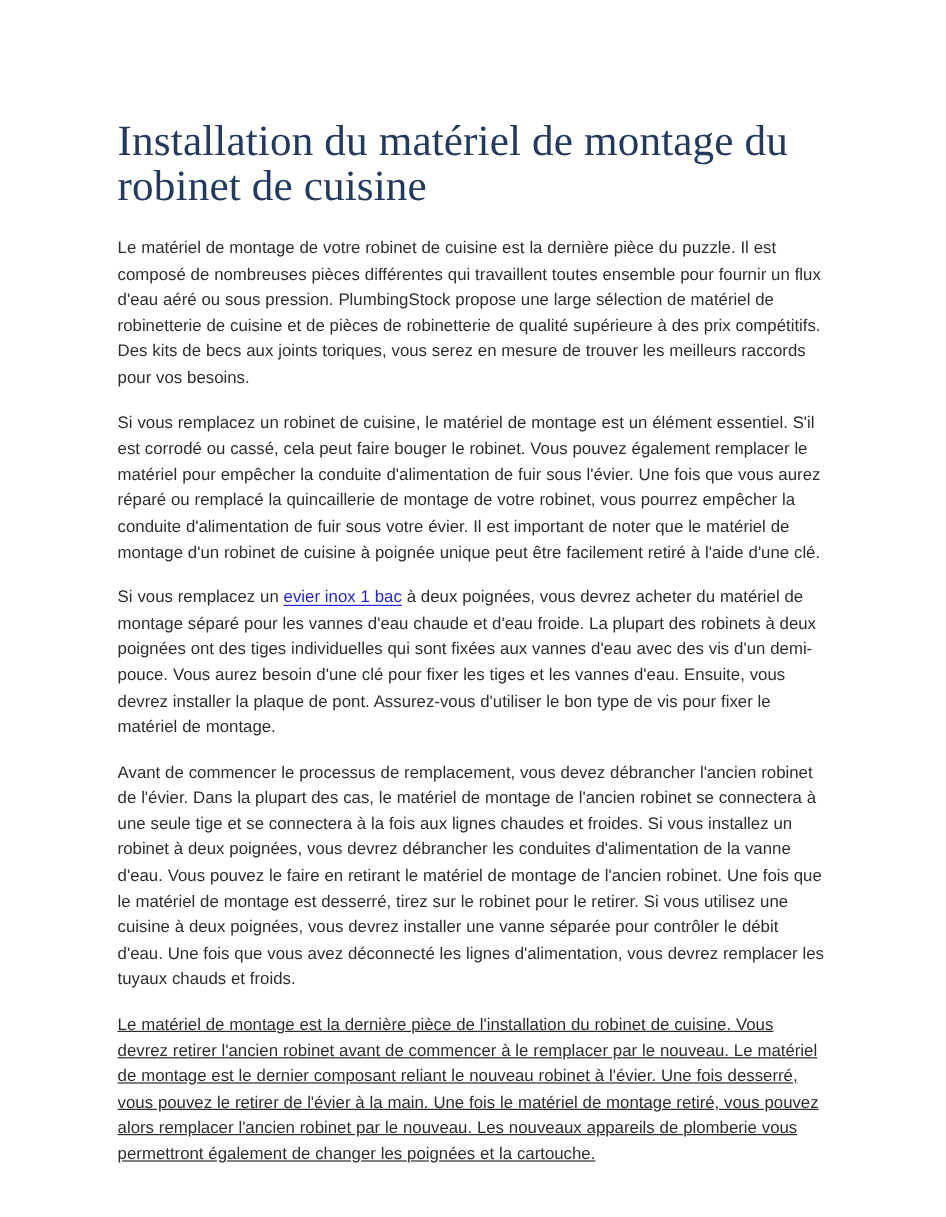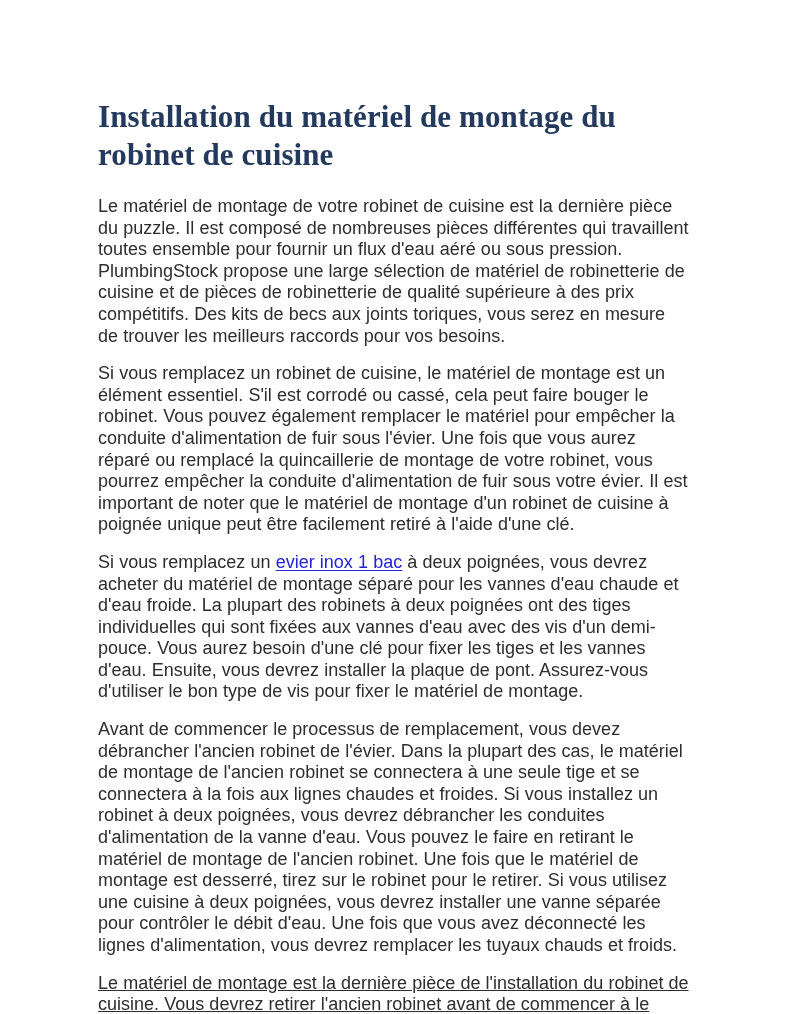--- a/index.html
+++ b/index.html
@@ -26,31 +26,31 @@
 
   .content {
     position: absolute;
     left: 98px;
     top: 98px;
     width: 592px;
   }
 
   .doc-title {
     font-family: "Liberation Serif", "DejaVu Serif", serif;
-    font-size: 31px;
+    font-size: 36px;
     line-height: 38px;
-    font-weight: 700;
+    font-weight: 400;
     color: #24395e;
     margin: 0 0 22px 0;
     letter-spacing: 0.1px;
   }
 
   .para {
     font-family: "Liberation Sans", "DejaVu Sans", sans-serif;
-    font-size: 18px;
+    font-size: 14px;
     line-height: 21.6px;
     color: #2d2d2d;
     margin: 16px 0 15px 0;
     text-align: left;
     word-spacing: 0.15px;
   }
 
   .para:last-child {
     margin-bottom: 0;
     text-decoration: underline;

